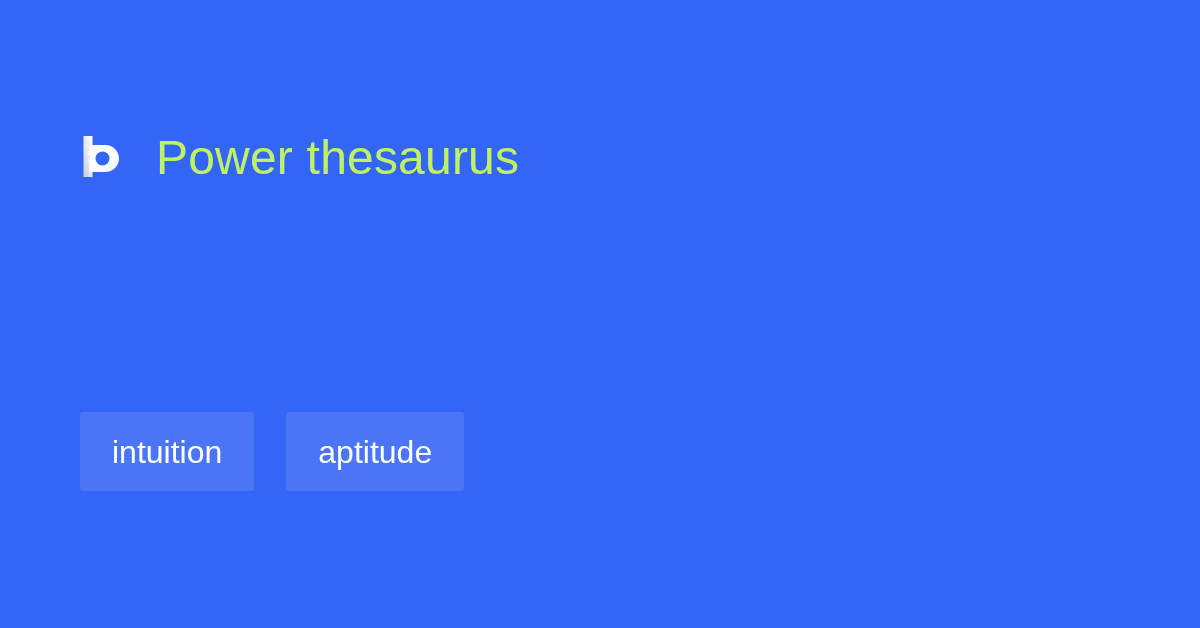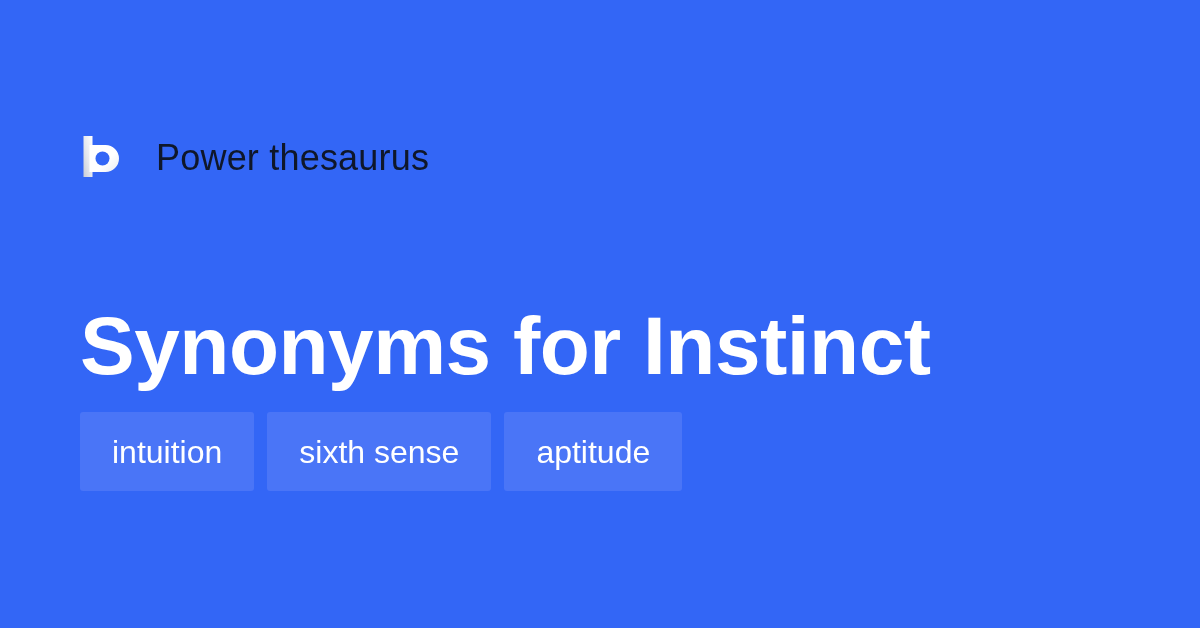--- a/index.html
+++ b/index.html
@@ -34,22 +34,22 @@
 
   .brand-logo {
     width: 50px;
     height: 50px;
     display: block;
     flex: 0 0 auto;
   }
 
   .brand-name {
     margin-left: 26px;
-    color: #0f172a;
-    font-size: 36px;
+    color: #bef264;
+    font-size: 48px;
     line-height: 1;
     font-weight: 400;
     letter-spacing: 0.2px;
     white-space: nowrap;
   }
 
   
   .headline {
     position: absolute;
     left: 80px;
@@ -65,21 +65,21 @@
 
   
   .chip-row {
     position: absolute;
     left: 80px;
     top: 412px;
     width: 1060px;
     display: flex;
     flex-wrap: wrap;
     align-items: flex-start;
-    gap: 13px;
+    gap: 32px;
   }
 
   .chip {
     height: 79px;
     box-sizing: border-box;
     display: flex;
     align-items: center;
     justify-content: center;
     padding: 0 32px;
     background: #4a75f7;
@@ -116,21 +116,19 @@
         </mask>
       </defs>
 
       <rect x="3.5" y="3" width="9" height="41" fill="url(#stemGrad)"></rect>
 
       <rect x="0" y="0" width="50" height="50" fill="url(#bowlGrad)" mask="url(#bowlMask)"></rect>
     </svg>
     <div class="brand-name">Power thesaurus</div>
   </div>
 
-  <h1 class="headline">Synonyms for Instinct</h1>
 
   <div class="chip-row">
     <div class="chip">intuition</div>
-    <div class="chip">sixth sense</div>
     <div class="chip">aptitude</div>
   </div>
 
 </div>
 
 </body></html>

